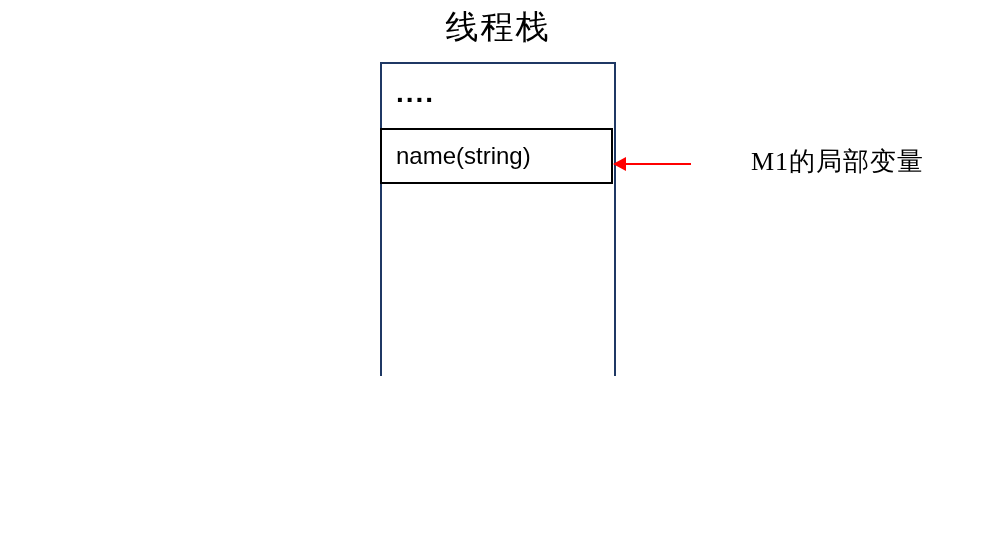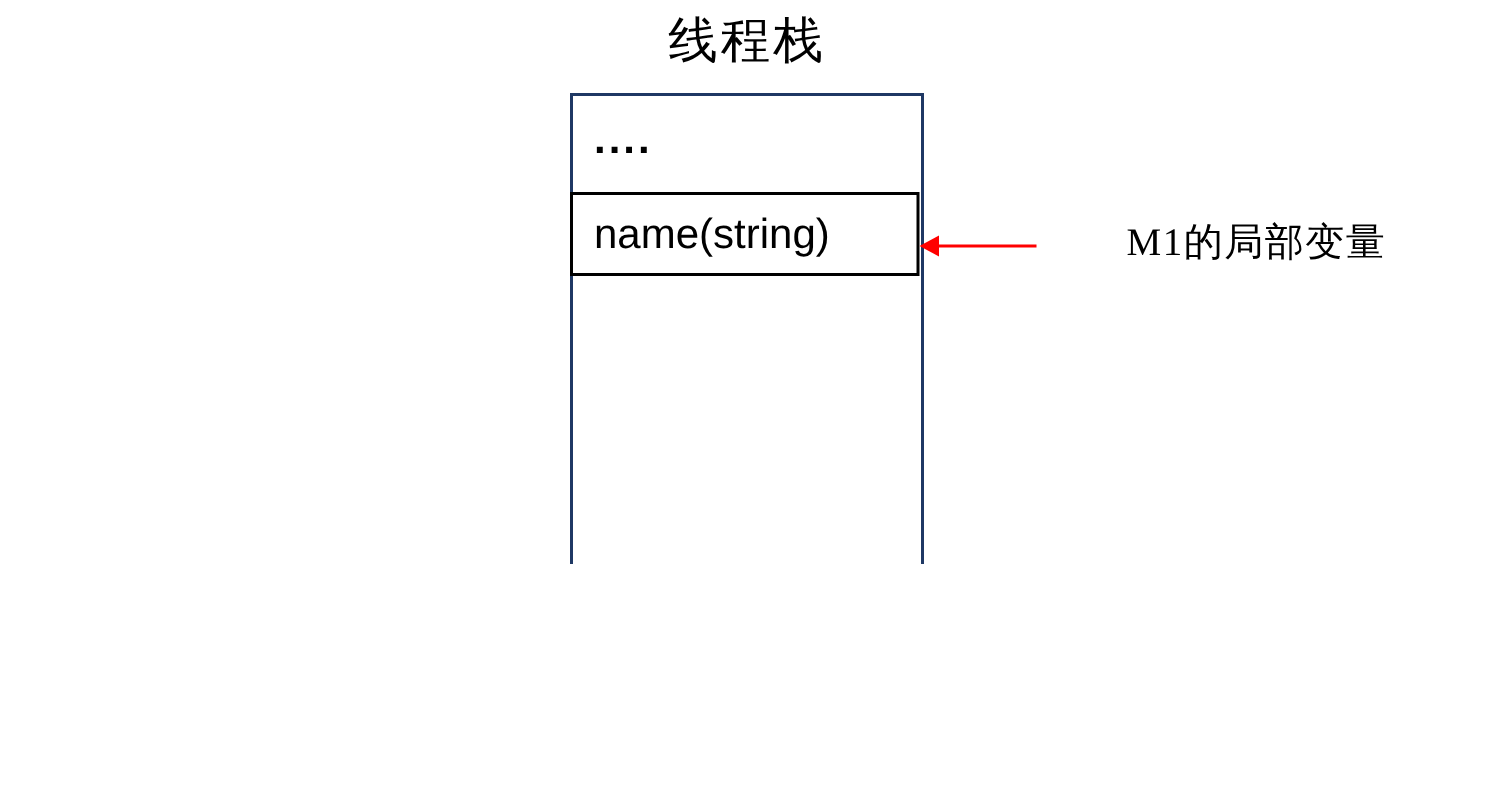--- a/index.html
+++ b/index.html
@@ -55,21 +55,21 @@
     position: absolute;
     left: 380px;
     top: 128px;
     width: 233px;
     height: 56px;
     border: 2px solid var(--cell-border);
     background: var(--bg);
     display: flex;
     align-items: center;
     padding-left: 14px;
-    font-size: 28px;
+    font-size: 24px;
     line-height: 1;
     color: var(--text-color);
   }
   .arrow {
     position: absolute;
     left: 613px;
     top: 157px;
     width: 80px;
     height: 14px;
   }

